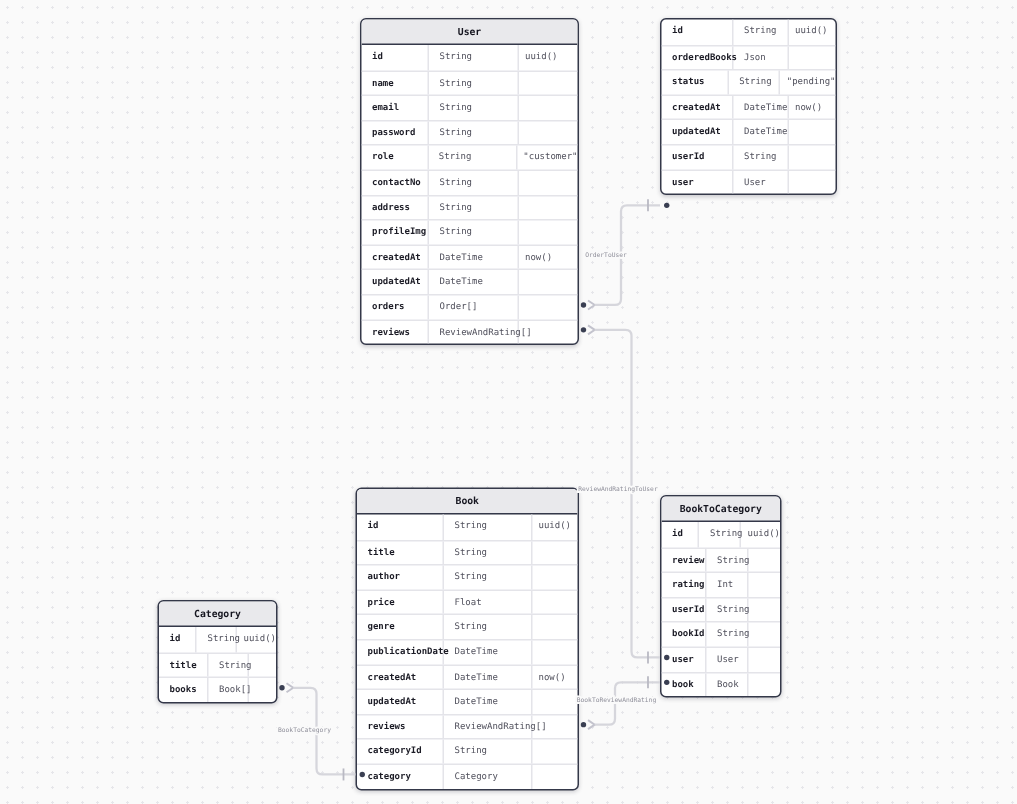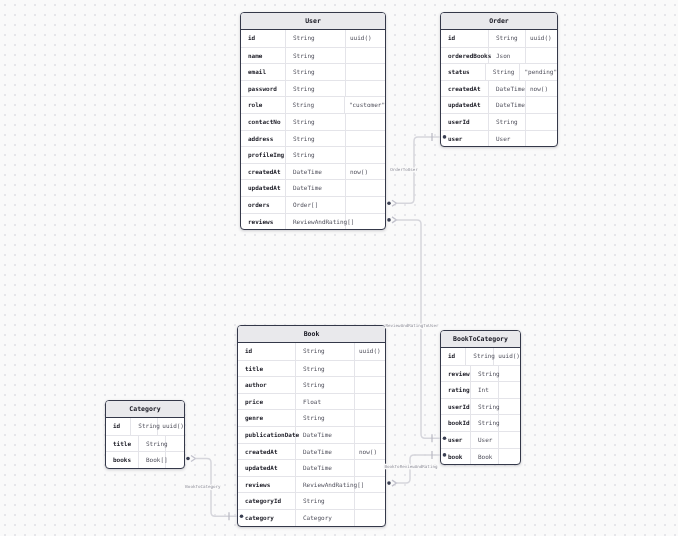--- a/index.html
+++ b/index.html
@@ -100,21 +100,20 @@
         <div class="cell ftype" style="width: 60px;">Order[]</div>
         <div class="cell fdef"></div>
       </div>
       <div class="trow">
         <div class="cell fname" style="width: 45px;">reviews</div>
         <div class="cell ftype" style="width: 60px;">ReviewAndRating[]</div>
         <div class="cell fdef"></div>
       </div>
     </div>
     <div class="table" style="left: 440px; top: 12px; width: 118px;">
-      <div class="thead">Order</div>
       <div class="trow">
         <div class="cell fname" style="width: 48px;">id</div>
         <div class="cell ftype" style="width: 37px;">String</div>
         <div class="cell fdef">uuid()</div>
       </div>
       <div class="trow">
         <div class="cell fname" style="width: 48px;">orderedBooks</div>
         <div class="cell ftype" style="width: 37px;">Json</div>
         <div class="cell fdef"></div>
       </div>

